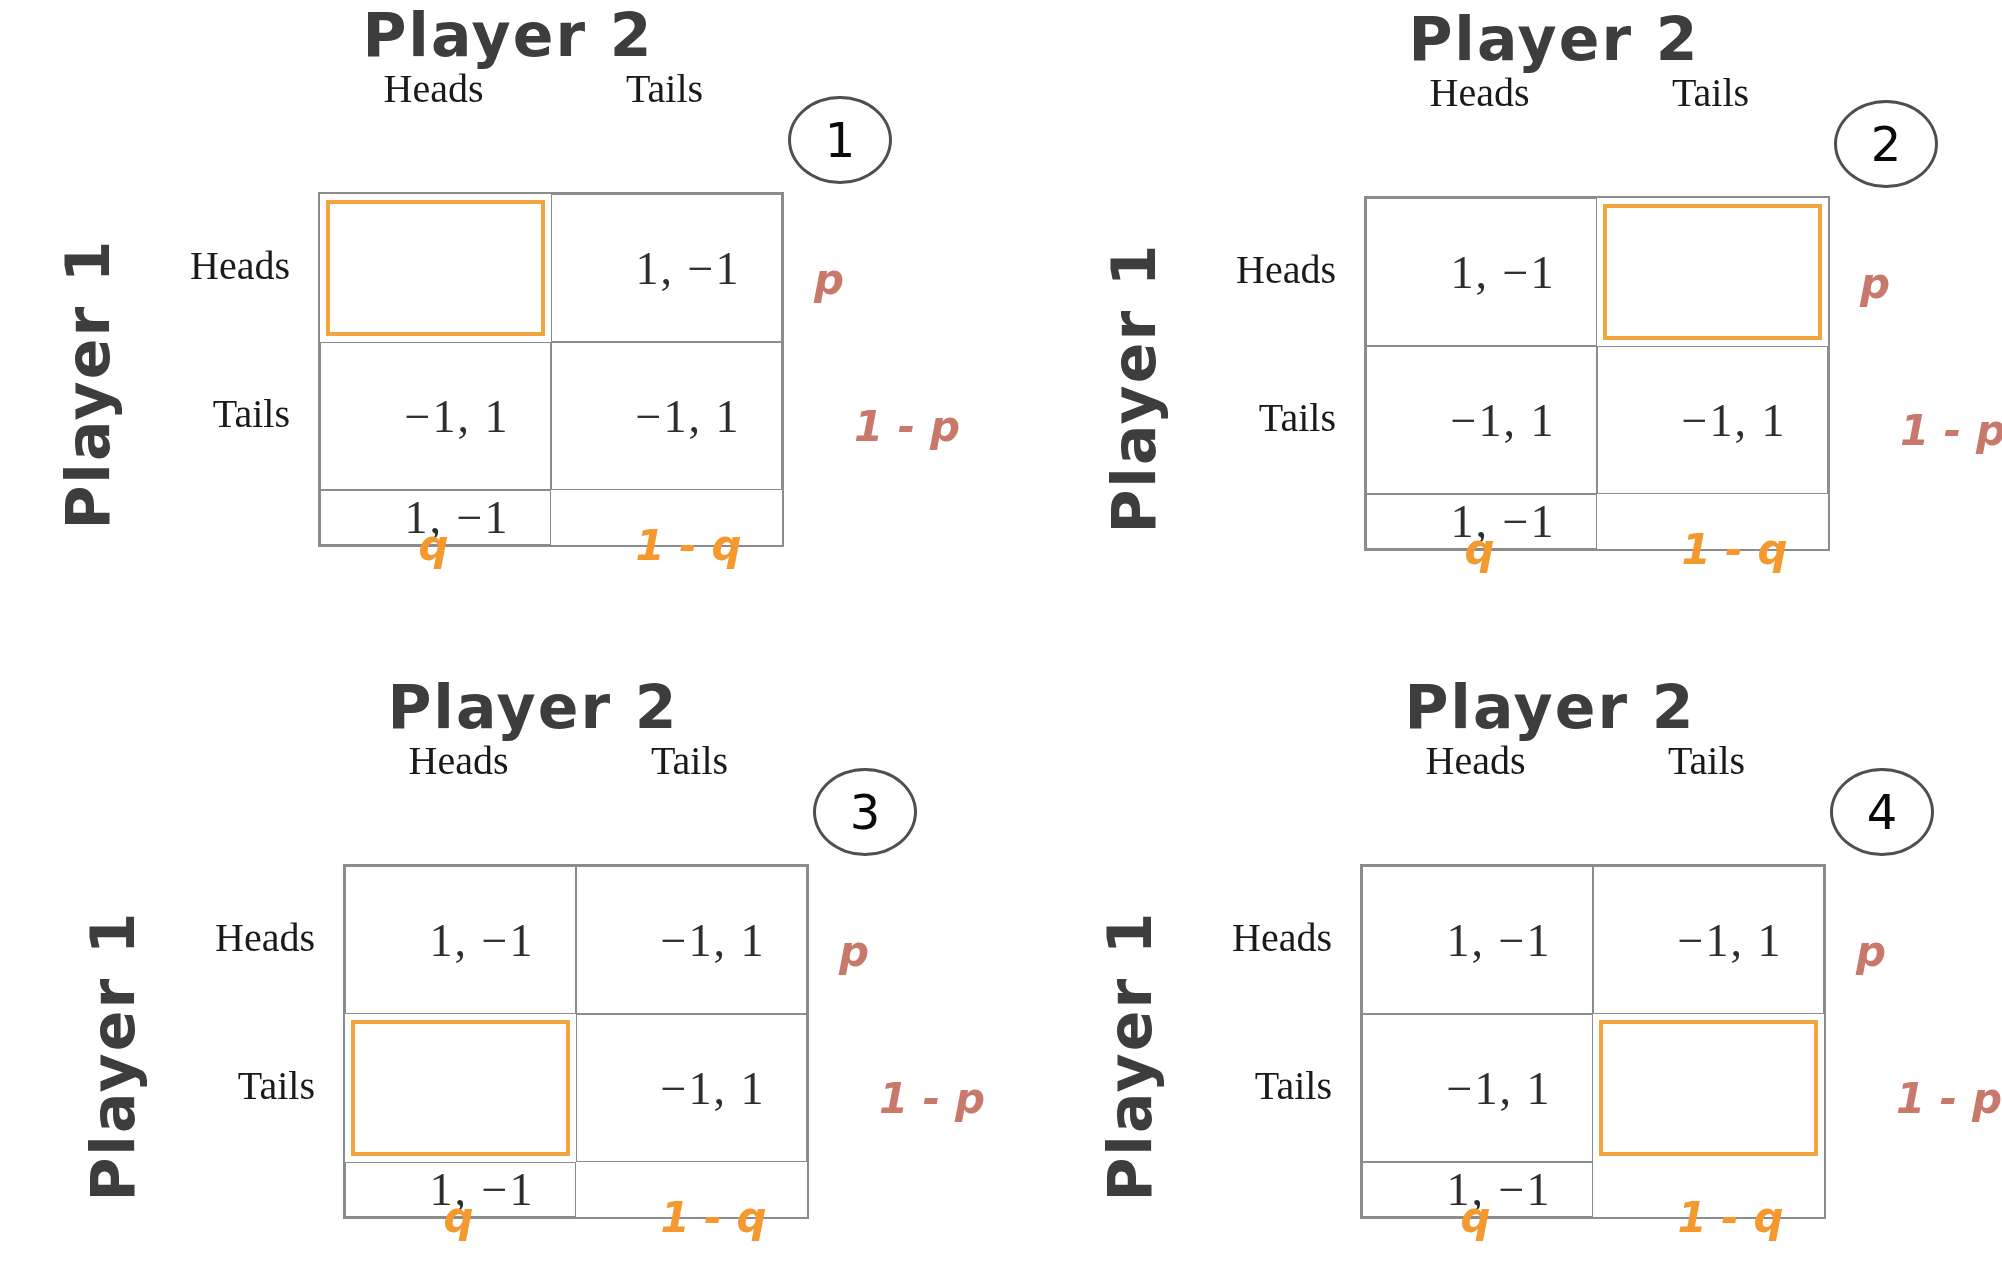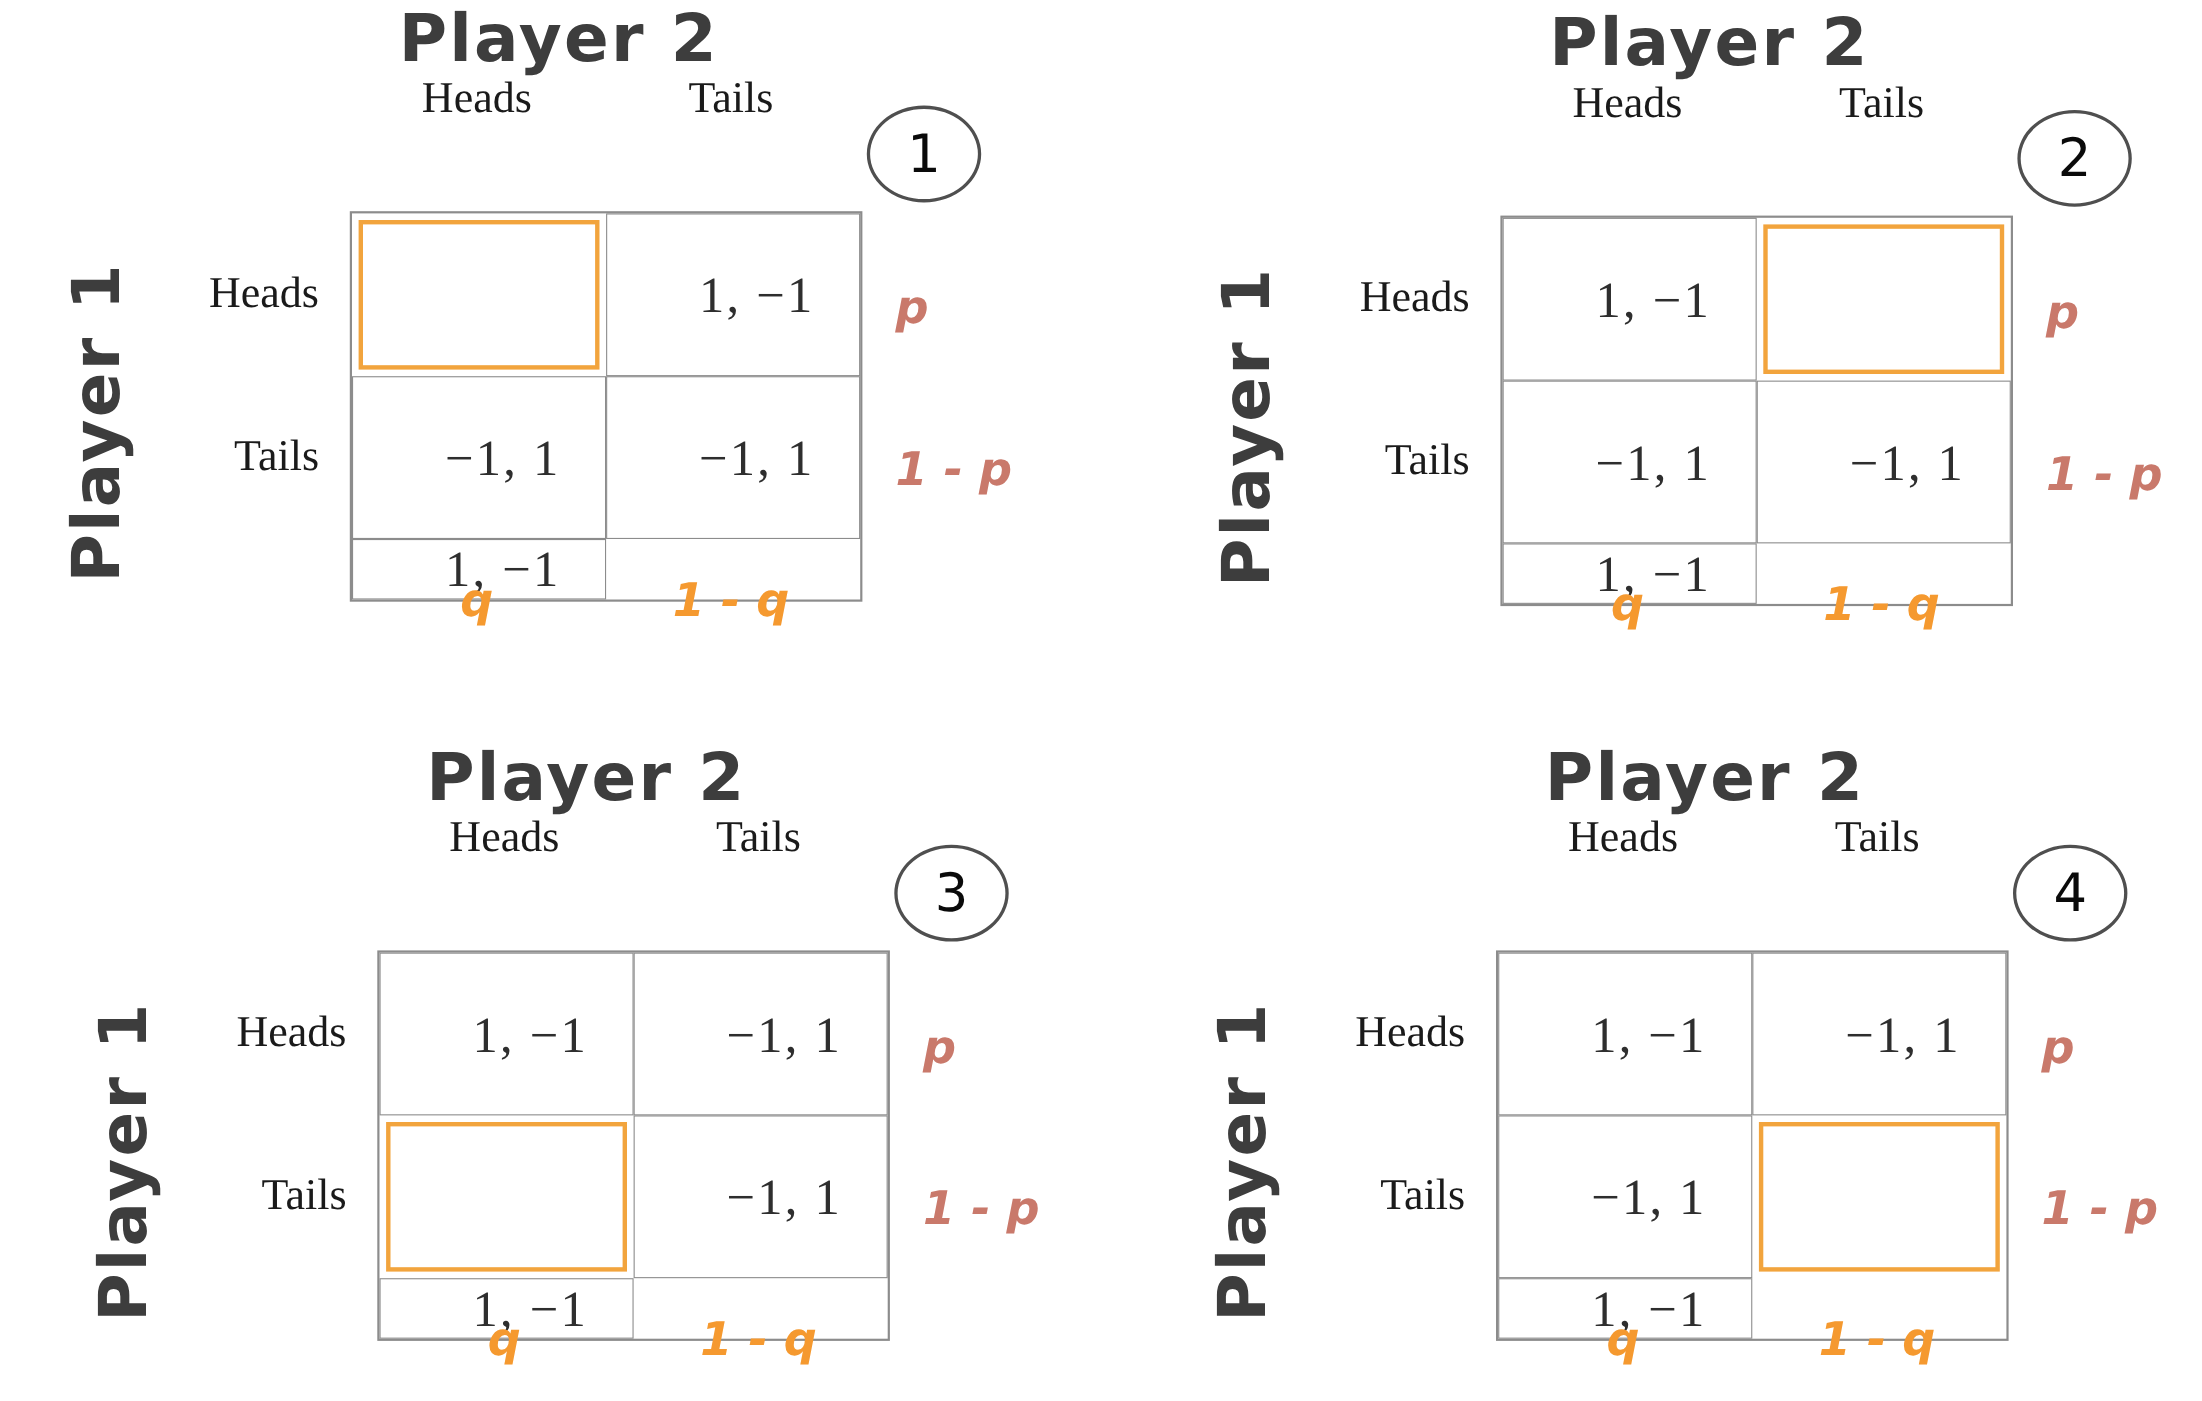--- a/index.html
+++ b/index.html
@@ -78,30 +78,30 @@
     grid-row: 1; grid-column: 1;
   }
 
   .rowprob {
     position: absolute; left: 814px; height: 50px; line-height: 50px;
     font-family: "DejaVu Sans", sans-serif; font-style: italic;
     font-weight: 600; font-size: 42px; color: #c9796b;
     white-space: nowrap;
   }
   .rp-1 { top: 255px; }
-  .rp-2 { top: 402px; }
+  .rp-2 { top: 402px; margin-left: 40px; }
   .colprob {
     position: absolute; top: 516px; width: 231px; height: 60px; line-height: 60px;
     text-align: center;
     font-family: "DejaVu Sans", sans-serif; font-style: italic;
     font-weight: 600; font-size: 42px; color: #f5992f;
     white-space: nowrap;
   }
   .cp-1 { left: 318px; }
-  .cp-2 { left: 549px; }
+  .cp-2 { left: 573px; }
 </style>
 </head>
 <body>
 
 <div id="canvas">
 
   <section class="panel" id="panel-1">
     <h2 class="p2-title">Player 2</h2>
     <div class="badge">
       <span>1</span>

